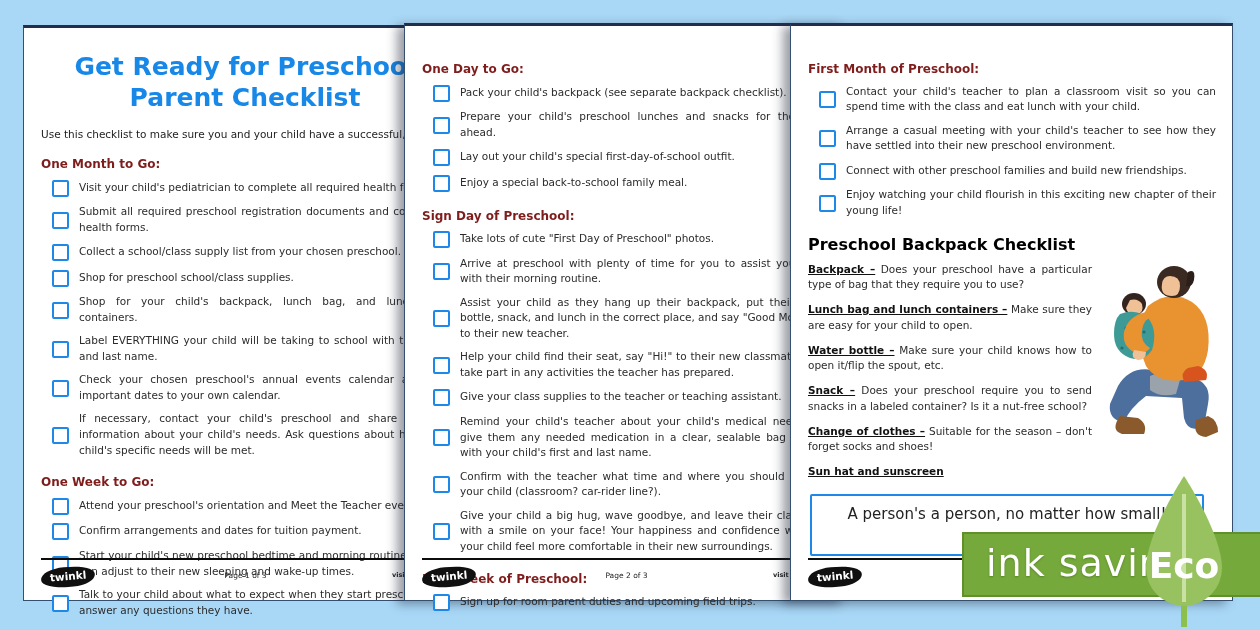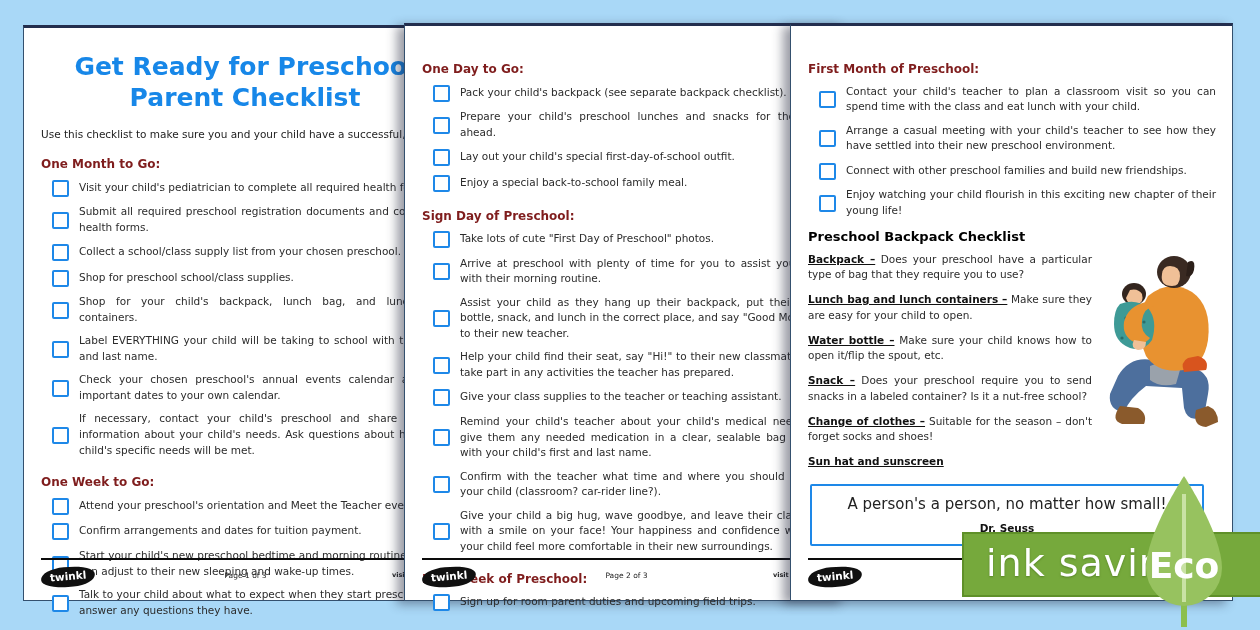--- a/index.html
+++ b/index.html
@@ -27,21 +27,21 @@
   .pad-top .section-heading:first-child{margin-top:28px;}
   .item{display:flex;align-items:center;margin:7.5px 0;}
   .cb{
     flex:0 0 auto;width:13px;height:13px;background:#fff;
     border:2px solid #1E88E8;border-radius:2px;margin:1px 0 0 11px;
   }
   .item-text{
     font-size:10.5px;line-height:1.5;color:#2b2b2b;margin-left:10px;
     text-align:justify;
   }
-  .bp-heading{font-size:13px;font-weight:bold;color:#000;margin:10px 0 8px 0;}
+  .bp-heading{font-size:16px;font-weight:bold;color:#000;margin:16px 0 8px 0;}
   .bp{font-size:10.5px;line-height:1.5;color:#2b2b2b;margin:0 0 9px 0;text-align:justify;}
   .bp b{color:#111;text-decoration:underline;}
   .illustration{float:right;width:122px;height:182px;margin:-4px -6px 4px 8px;}
   .quote-box{
     clear:both;border:2px solid #1E88E8;border-radius:2px;margin:14px 12px 0 2px;
     padding:9px 10px 10px;text-align:center;
   }
   .quote-text{font-size:15px;color:#222;}
   .quote-author{font-size:10.5px;font-weight:bold;color:#111;margin-top:9px;}
   .footer{position:absolute;left:17px;right:15px;bottom:13px;}

